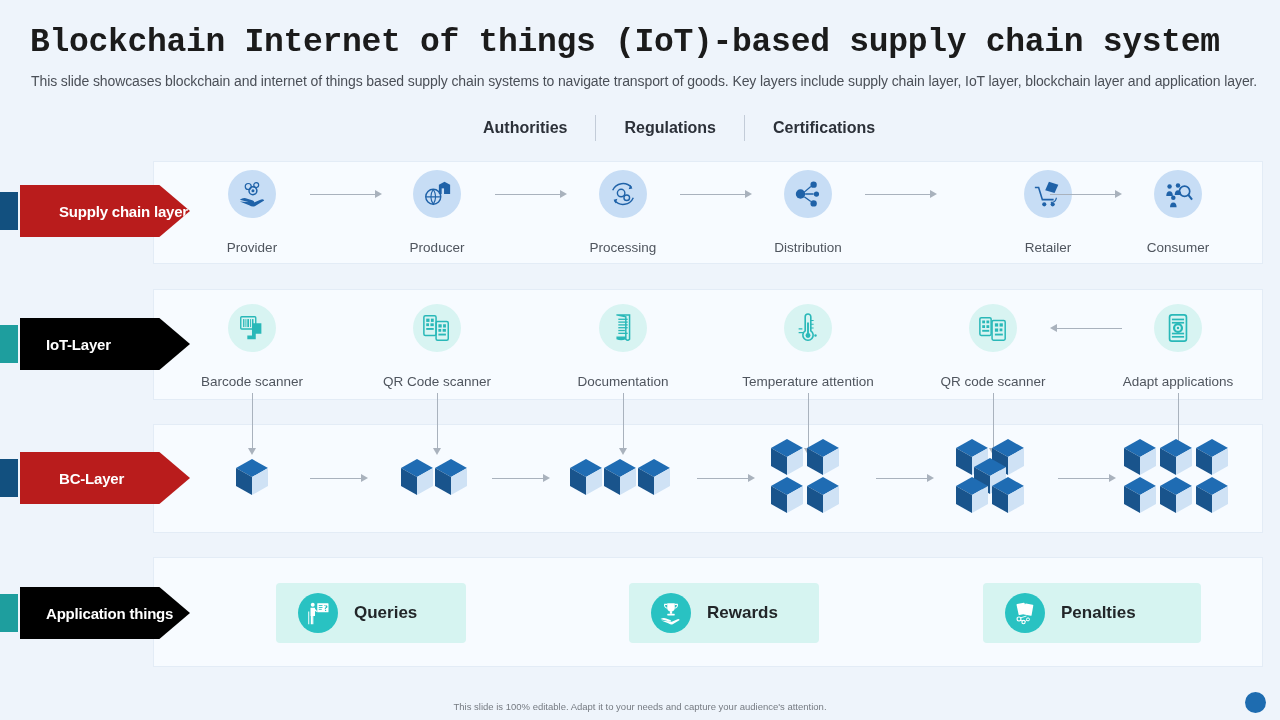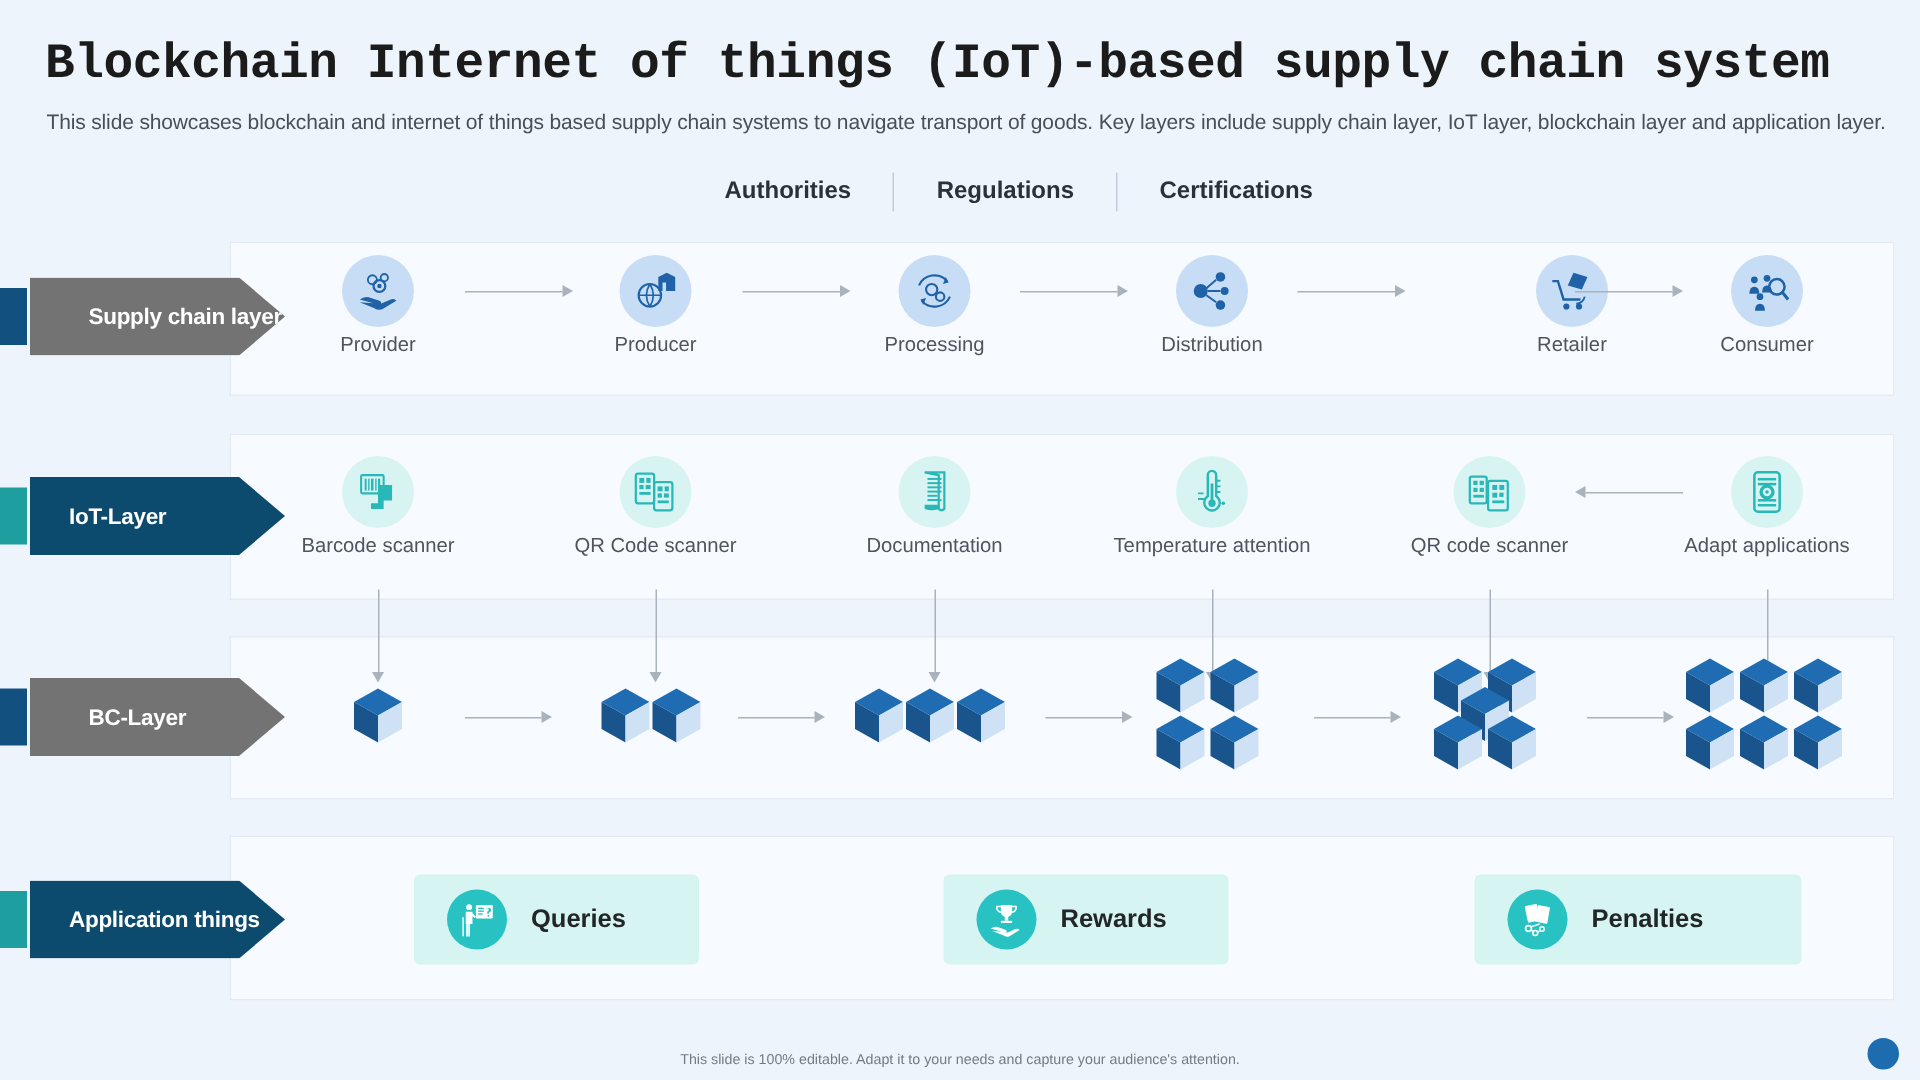--- a/index.html
+++ b/index.html
@@ -85,22 +85,22 @@
     letter-spacing: -0.2px;
     white-space: nowrap;
     clip-path: polygon(0 0, 82% 0, 100% 50%, 82% 100%, 0 100%);
   }
   .tag-shadow {
     position: absolute;
     left: 0;
     width: 18px;
     height: 38px;
   }
-  .tag-blue   { background: #737373; padding-left: 39px; }
-  .tag-teal   { background: #0c4a6e; }
+  .tag-blue   { background: #b91c1c; padding-left: 39px; }
+  .tag-teal   { background: #000000; }
   .sh-blue    { background: #12507f; }
   .sh-teal    { background: #1e9e9e; }
 
   .tag-supply { left: 20px; top: 185px; width: 170px; }
   .sh-supply  { left: 0px;  top: 192px; }
   .tag-iot    { left: 20px; top: 318px; width: 170px; }
   .sh-iot     { left: 0px;  top: 325px; }
   .tag-bc     { left: 20px; top: 452px; width: 170px; }
   .sh-bc      { left: 0px;  top: 459px; }
   .tag-app    { left: 20px; top: 587px; width: 170px; }
@@ -117,21 +117,21 @@
     height: 48px;
     border-radius: 50%;
     margin: 0 auto;
     display: flex;
     align-items: center;
     justify-content: center;
   }
   .c-blue { background: #c7ddf5; }
   .c-teal { background: #d8f4f2; }
   .node-label {
-    margin-top: 4px;
+    margin-top: 22px;
     font-size: 13.5px;
     color: #4f555e;
     white-space: nowrap;
   }
 
   
   .harrow {
     position: absolute;
     height: 10px;
     display: flex;

